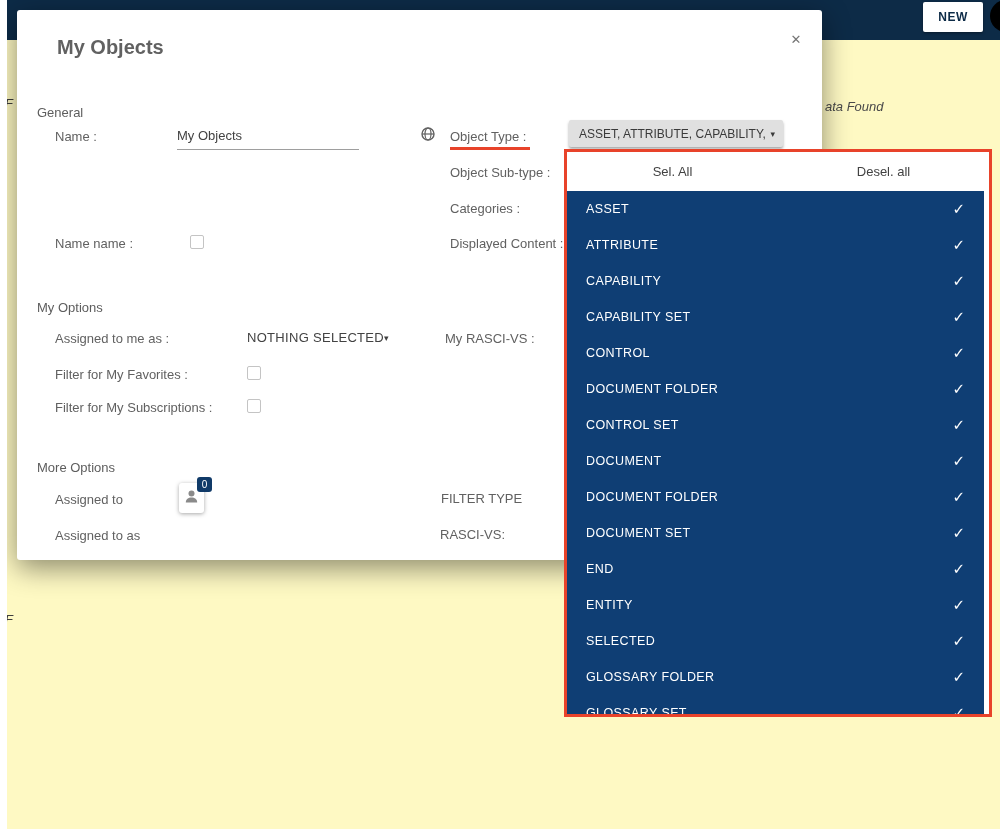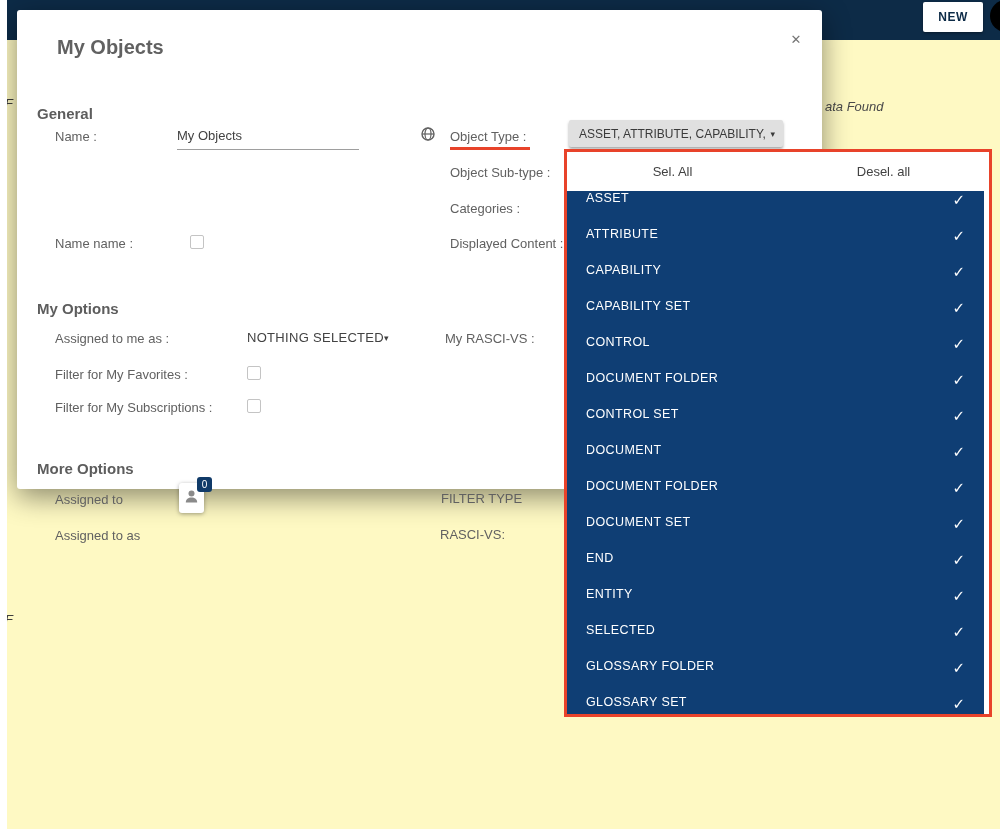--- a/index.html
+++ b/index.html
@@ -14,27 +14,27 @@
              font-family:inherit; font-size:12px; font-weight:bold; letter-spacing:.5px; color:#0d2b47;
              display:flex; align-items:center; justify-content:center; cursor:pointer; }
   .avatar-circle { position:absolute; left:983px; top:0px; width:32px; height:32px; border-radius:50%;
                    background:#000; }
   .bg-frag { position:absolute; font-style:italic; font-size:13px; color:#4a4a4a; }
   .frag-right { left:818px; top:99px; }
   .frag-left-top { left:-2px; top:96px; color:#3d3d3d; }
   .frag-left-bottom { left:-2px; top:612px; color:#3d3d3d; }
 
   
-  .modal { position:absolute; left:10px; top:10px; width:805px; height:479px; background:#ffffff;
+  .modal { position:absolute; left:10px; top:10px; width:805px; height:550px; background:#ffffff;
            border-radius:3px; box-shadow:0 8px 28px rgba(0,0,0,.45); }
   .modal-title { position:absolute; left:40px; top:26px; font-size:20px; font-weight:bold; color:#616161; }
   .close-x { position:absolute; left:768px; top:18px; width:22px; height:22px; font-size:13px; color:#757575;
              display:flex; align-items:center; justify-content:center; cursor:pointer; }
 
-  .section-heading { position:absolute; font-size:15px; font-weight:bold; color:#5d5d5d; }
+  .section-heading { position:absolute; font-size:13px; font-weight:normal; color:#5d5d5d; }
   .lbl { position:absolute; font-size:13px; color:#616161; white-space:nowrap; }
 
   .name-input { position:absolute; left:160px; top:112px; width:182px; height:28px;
                 border-bottom:1px solid #9e9e9e; font-size:13px; color:#424242;
                 display:flex; align-items:center; }
   .globe { position:absolute; left:404px; top:117px; width:14px; height:14px; }
   .red-underline { position:absolute; left:433px; top:137px; width:80px; height:3px; background:#e8432a; }
 
   .checkbox { position:absolute; width:14px; height:14px; background:#fff;
               border:1.5px solid #c4c4c4; border-radius:2px; cursor:pointer; }
@@ -59,21 +59,21 @@
   .obj-select .caret { font-size:9px; color:#3a3a3a; margin-left:4px; }
 
   .dropdown { position:absolute; left:557px; top:149px; width:428px; height:568px; background:#ffffff;
               border:3px solid #e8432a; overflow:hidden; }
   .dd-header { display:flex; height:39px; background:#ffffff; }
   .dd-header-btn { flex:1; display:flex; align-items:center; justify-content:center;
                    font-size:13px; color:#424242; cursor:pointer; background:none; border:none;
                    font-family:inherit; }
   .dd-listwrap { position:relative; height:629px; overflow:hidden; }
   .dd-list { position:absolute; left:0; top:0; width:417px; }
-  .dd-row { height:36px; background:#0f3e74; display:flex; 
+  .dd-row { height:36px; background:#0f3e74; display:flex; align-items:center;
             padding:0 19px; cursor:pointer; }
   .dd-row .item-label { flex:1; color:#ffffff; font-size:12.5px; letter-spacing:.4px; }
   .dd-row .check { color:#ffffff; font-size:15px; }
   .dd-scrollbar { position:absolute; right:0; top:0; width:5px; height:629px; background:#ffffff; }
 </style>
 </head>
 <body>
 
 <div class="canvas">
 

